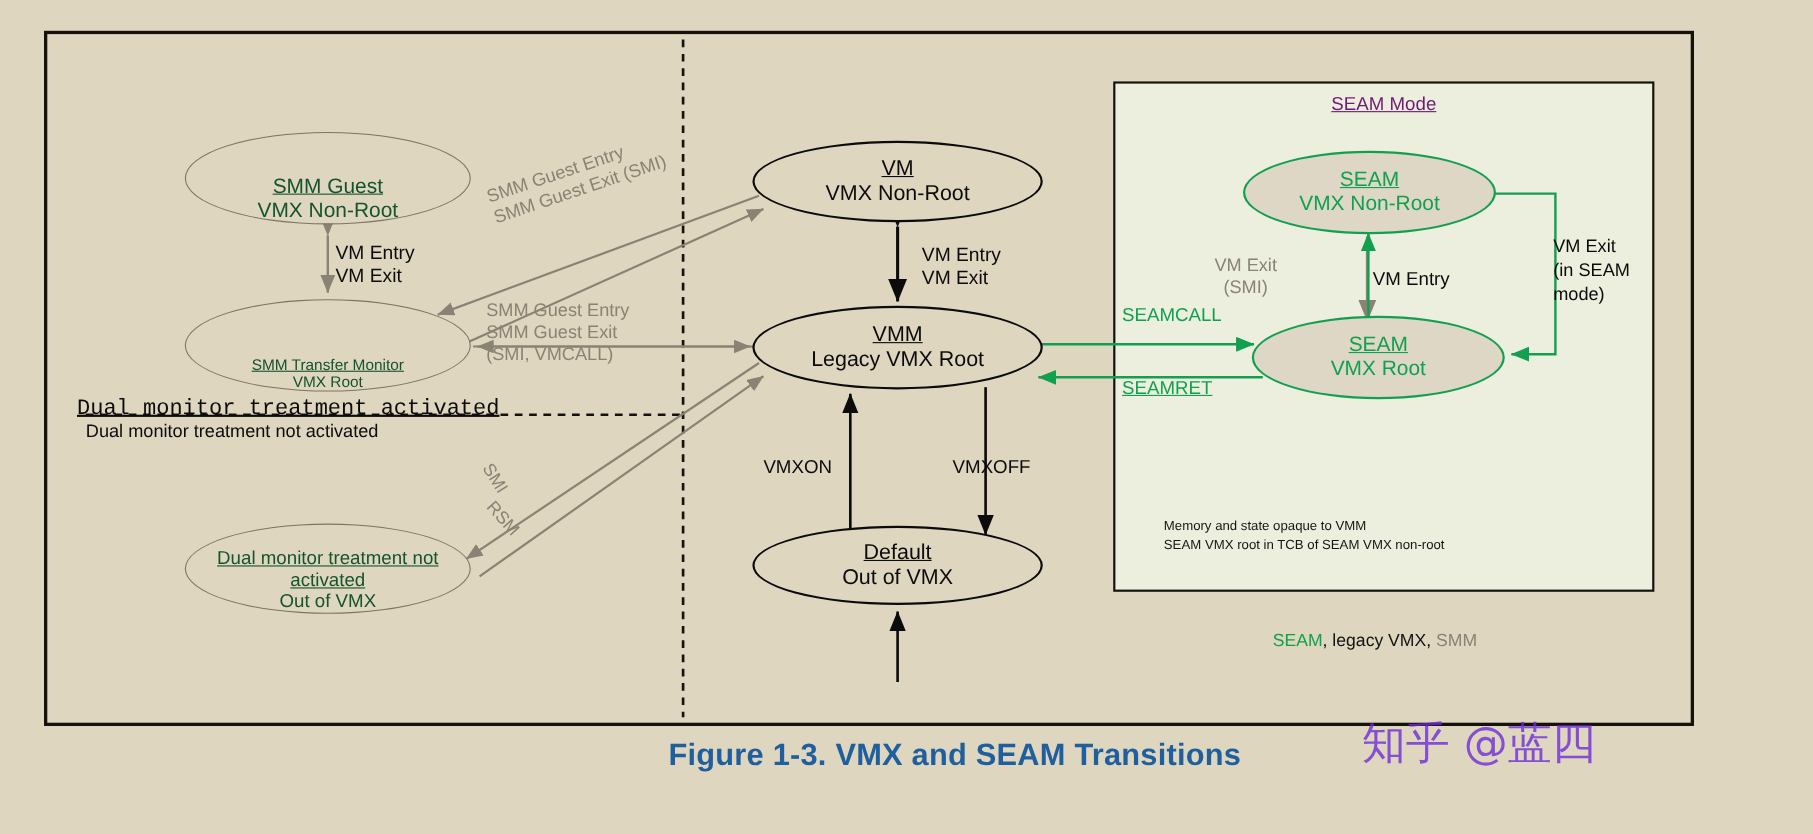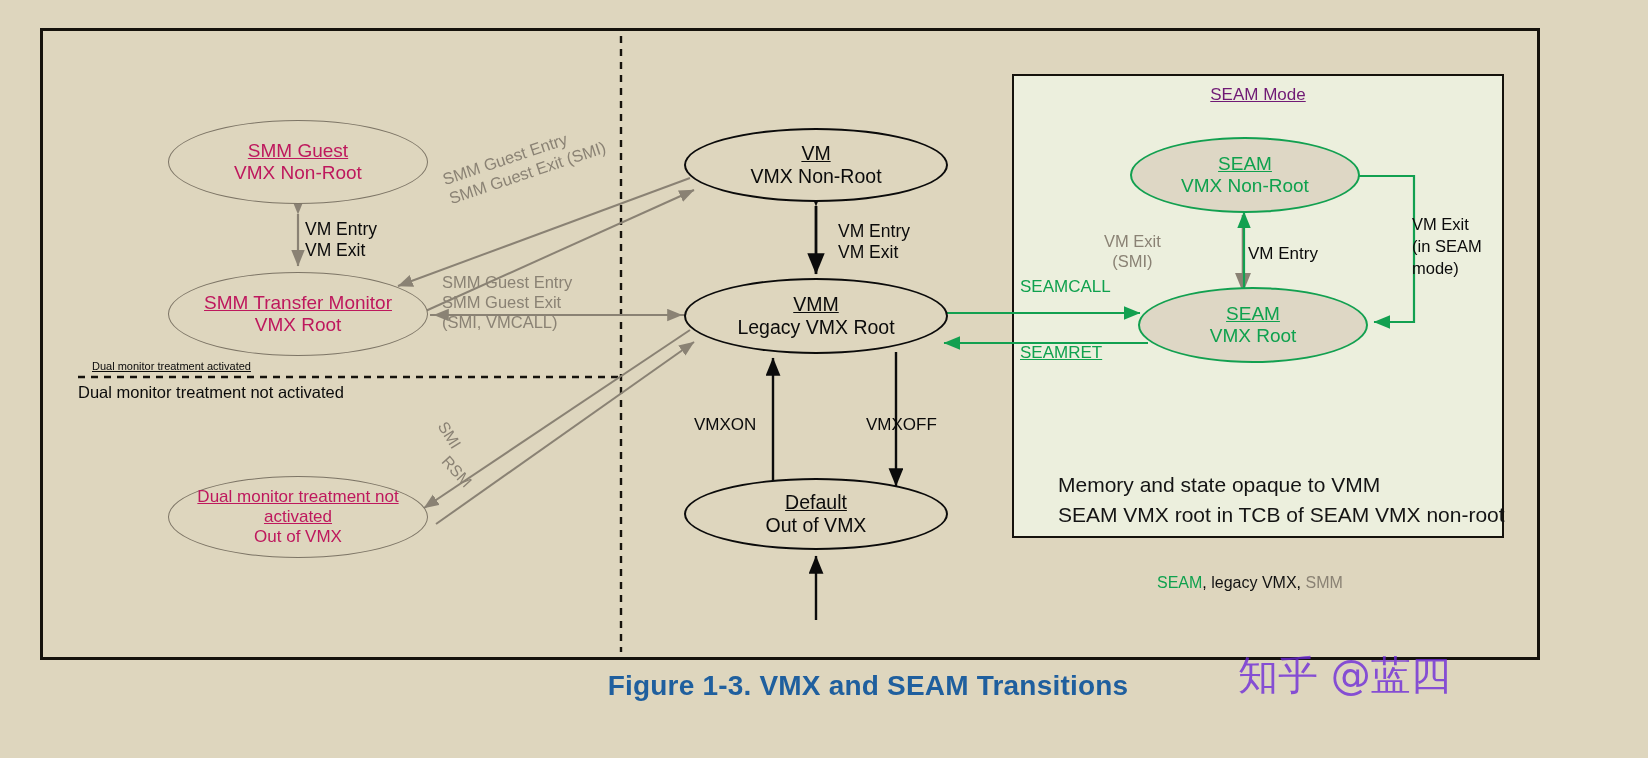--- a/index.html
+++ b/index.html
@@ -15,57 +15,57 @@
   
   #wires{position:absolute;left:0;top:0;width:1648px;height:758px;pointer-events:none;}
 
   
   .node{
     position:absolute;display:flex;flex-direction:column;align-items:center;justify-content:center;
     border-radius:50%;text-align:center;line-height:1.16;box-sizing:border-box;
   }
   .node .t1{text-decoration:underline;}
   .node.black{border:2.6px solid #0b0b0b;color:#0b0b0b;background:#ded6be;}
-  .node.gray{border:1.9px solid #7d7566;color:#be185d;background:#ded6be;}
+  .node.gray{border:1.9px solid #7d7566;color:#14532d;background:#ded6be;justify-content:flex-end;}
   .node.green{border:2.2px solid #12a050;color:#0fa14e;background:#ded7c5;}
 
   .n-smm-guest{left:168px;top:120px;width:260px;height:84px;font-size:19px;}
-  .n-stm{left:168px;top:272px;width:260px;height:84px;font-size:19px;}
+  .n-stm{left:168px;top:272px;width:260px;height:84px;font-size:14px;}
   .n-dual{left:168px;top:476px;width:260px;height:82px;font-size:17px;}
   .n-vm{left:684px;top:128px;width:264px;height:74px;font-size:19.5px;}
   .n-vmm{left:684px;top:278px;width:264px;height:76px;font-size:19.5px;justify-content:center;}
   .n-default{left:684px;top:478px;width:264px;height:72px;font-size:19.5px;}
   .n-seam-nr{left:1130px;top:137px;width:230px;height:76px;font-size:19px;}
   .n-seam-r{left:1138px;top:287px;width:230px;height:76px;font-size:19px;}
 
   
   #seam-panel{
     position:absolute;left:1012px;top:74px;width:492px;height:464px;
     background:#ecefdd;border:2px solid #15120c;box-sizing:border-box;
   }
   #seam-mode-title{
     position:absolute;left:1012px;top:85px;width:492px;text-align:center;
     color:#701a75;font-size:17px;text-decoration:underline;
   }
   #seam-note{
-    position:absolute;left:1058px;top:470px;color:#141414;font-size:21px;line-height:1.45;
+    position:absolute;left:1058px;top:470px;color:#141414;font-size:12px;line-height:1.45;
   }
 
   
   .lbl{position:absolute;white-space:pre;line-height:1.22;}
   .lbl.blk{color:#0b0b0b;}
   .lbl.gry{color:#8a8274;}
   .lbl.grn{color:#0fa14e;}
 
   .l-vmentry-left{left:305px;top:219px;font-size:17.5px;}
   .l-smmge-diag{left:440px;top:170px;font-size:16.5px;transform:rotate(-18.5deg);transform-origin:left top;}
   .l-smmge-horz{left:442px;top:272px;font-size:16.5px;}
   .l-smi{left:450px;top:418px;font-size:16px;transform:rotate(58deg);transform-origin:left top;}
   .l-rsm{left:452px;top:452px;font-size:16px;transform:rotate(48deg);transform-origin:left top;}
-  .l-dual-act{left:92px;top:360px;font-size:11px;text-decoration:underline;}
+  .l-dual-act{left:70px;top:360px;font-size:20px;text-decoration:underline;font-family:Liberation Mono, monospace;}
   .l-dual-not{left:78px;top:382px;font-size:16.5px;}
   .l-vmentry-mid{left:838px;top:221px;font-size:17.5px;}
   .l-vmxon{left:694px;top:415px;font-size:17px;}
   .l-vmxoff{left:866px;top:415px;font-size:17px;}
   .l-vmexit-smi{left:1104px;top:231px;font-size:16.5px;text-align:center;}
   .l-vmentry-seam{left:1248px;top:244px;font-size:17px;}
   .l-seamcall{left:1020px;top:277px;font-size:17px;}
   .l-seamret{left:1020px;top:343px;font-size:17px;text-decoration:underline;}
   .l-vmexit-seam{left:1412px;top:214px;font-size:16.5px;line-height:1.32;}
   #legend{position:absolute;left:1157px;top:574px;font-size:16px;}

